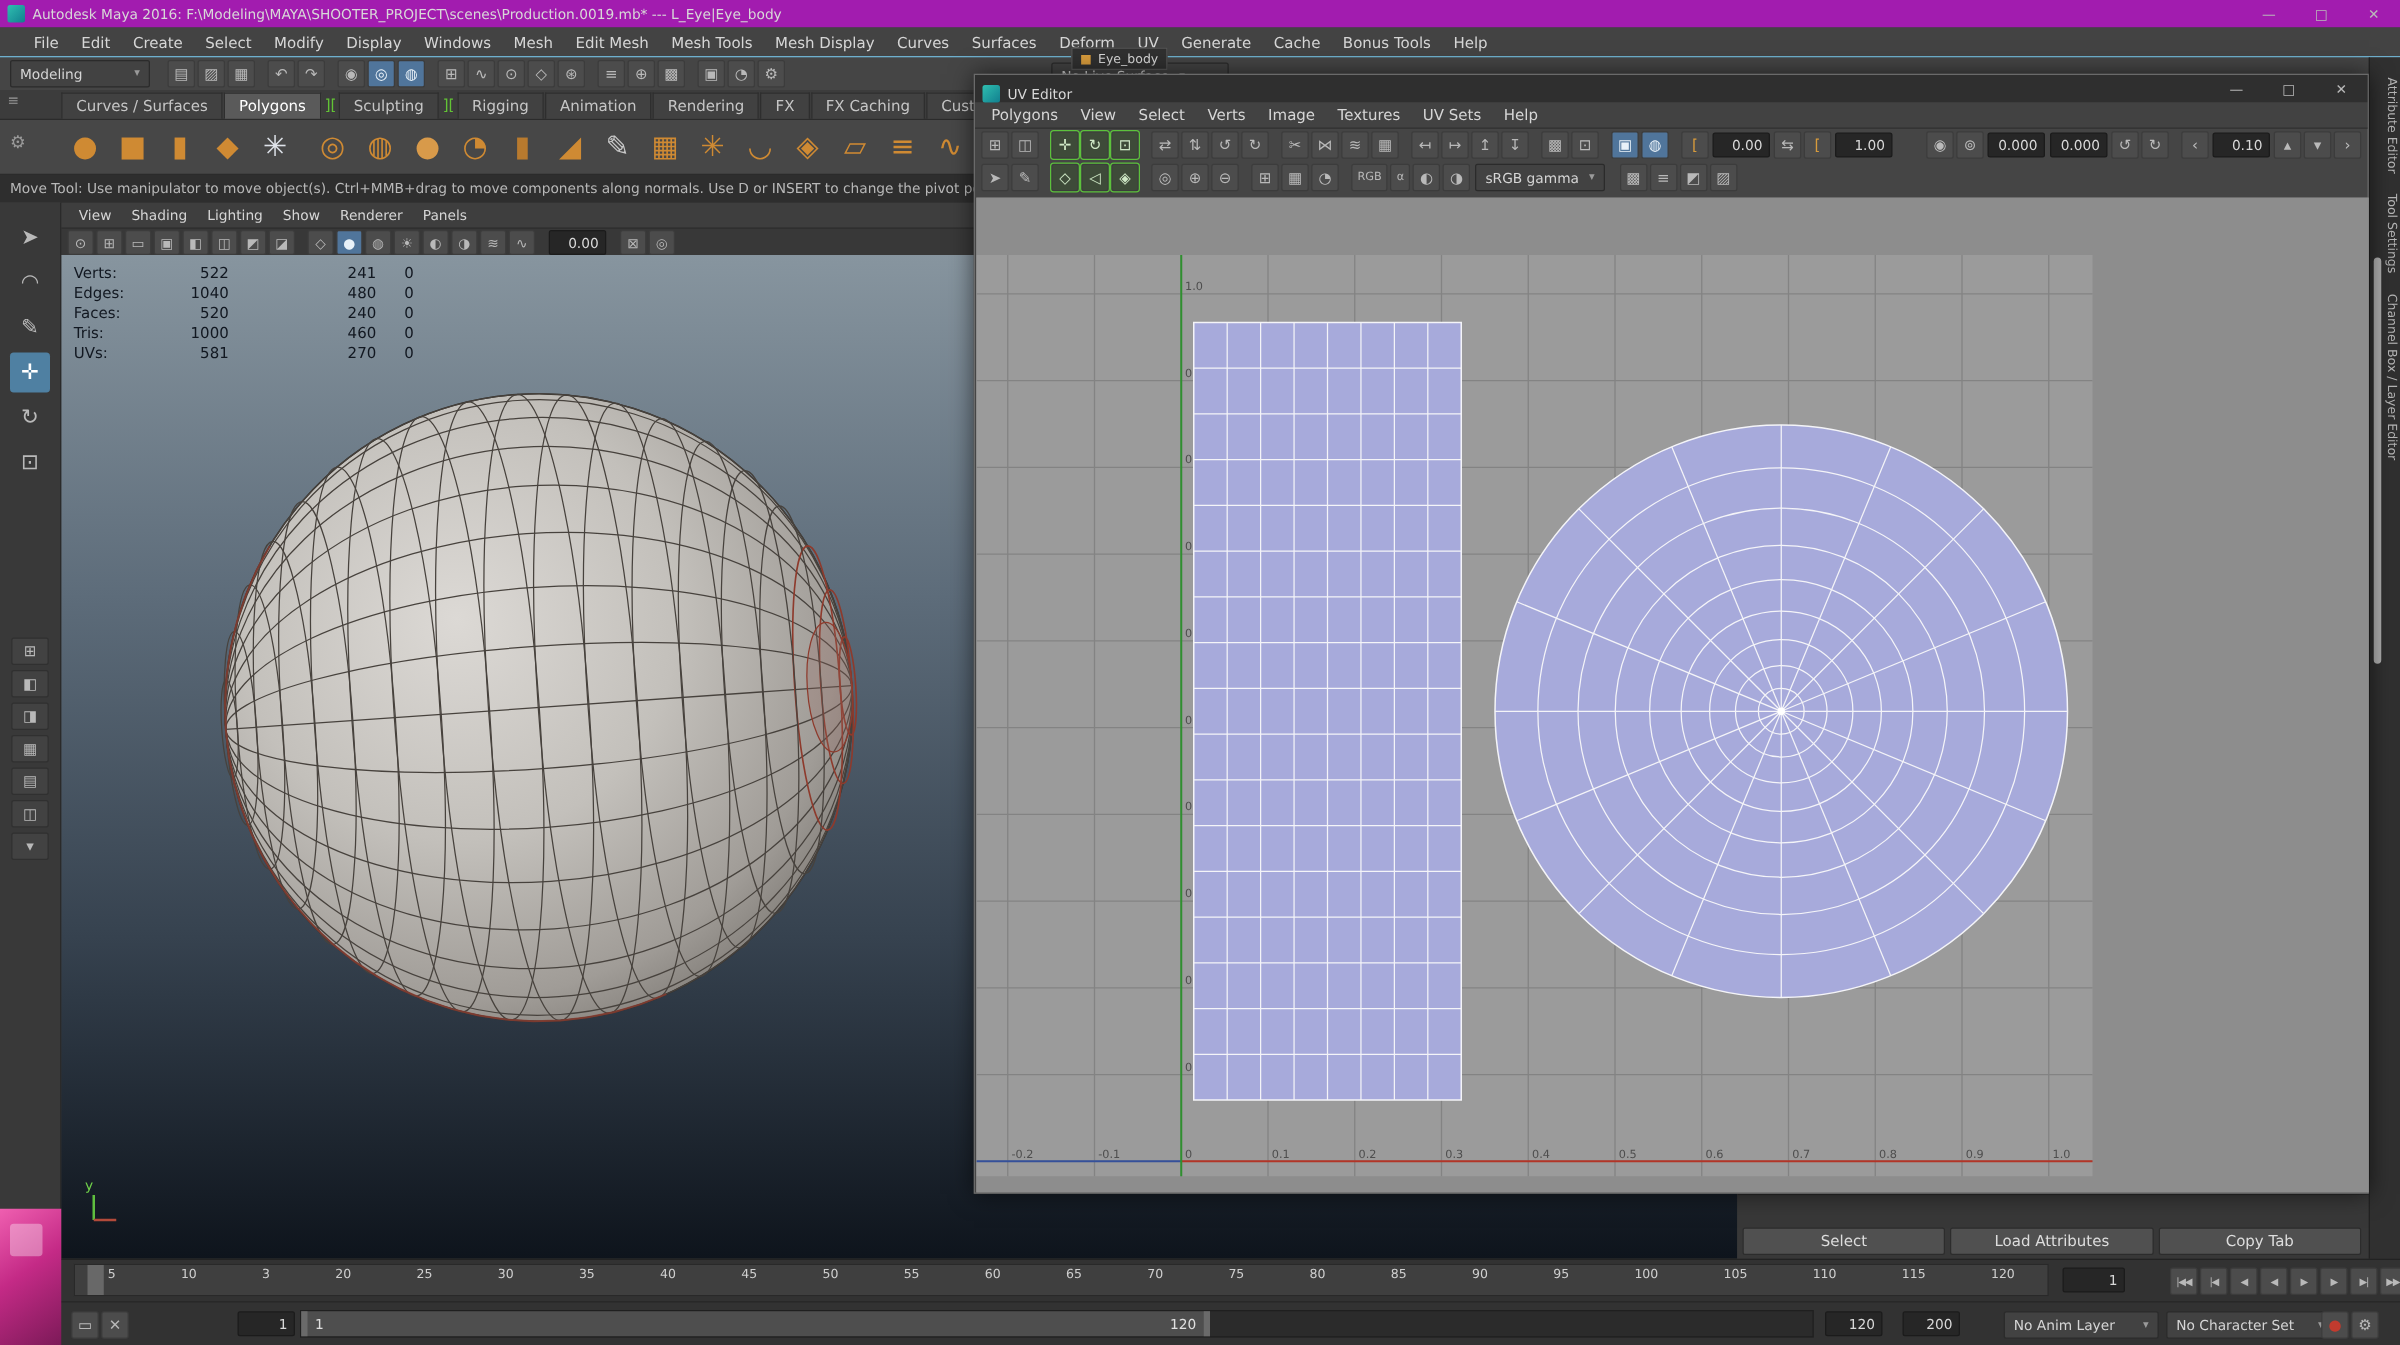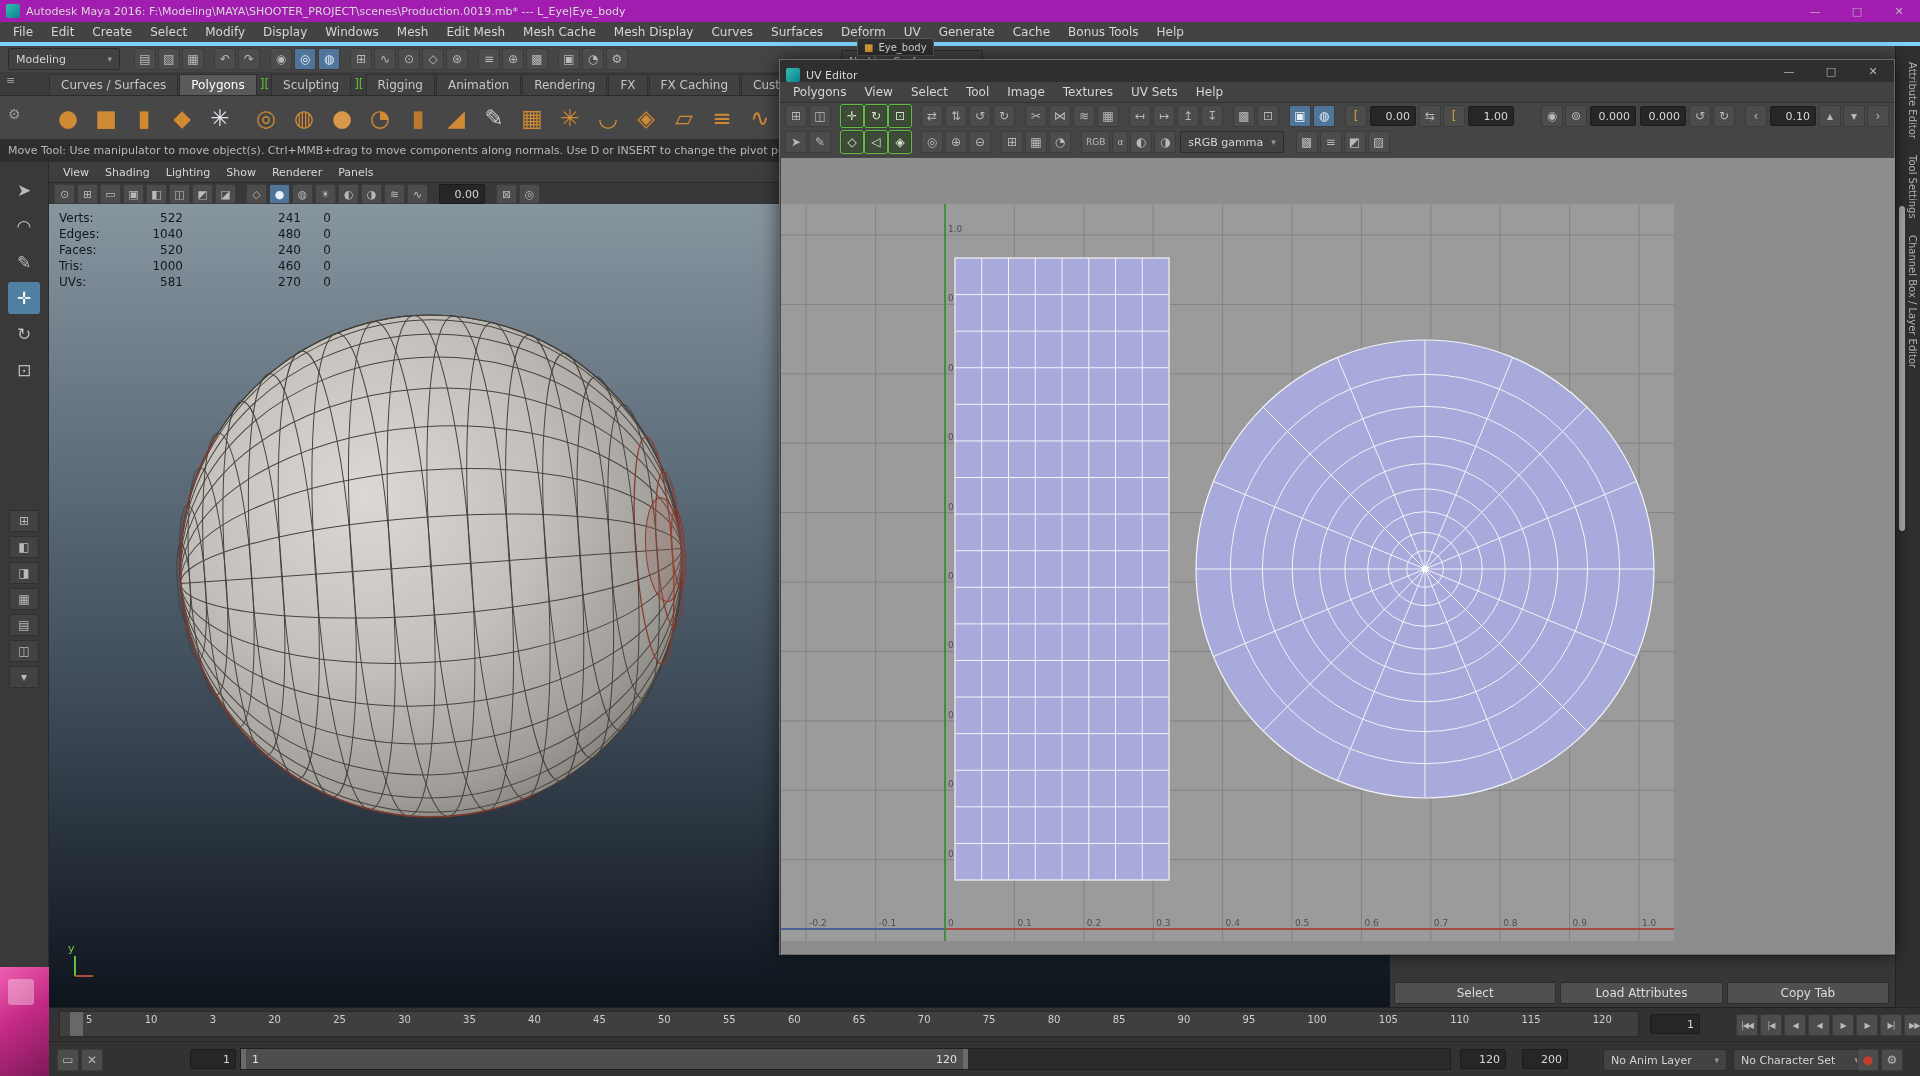--- a/index.html
+++ b/index.html
@@ -6,22 +6,22 @@
   #root{position:relative;width:1920px;height:1076px;overflow:hidden;background:#3a3a3a;
         font-family:"DejaVu Sans",sans-serif;font-size:12px;color:#cccccc;user-select:none;}
   .abs{position:absolute;}
   
   .titlebar{left:0;top:0;width:1920px;height:22px;background:#a21caf;display:flex;align-items:center;}
   .title-text{margin-left:6px;font-size:11px;color:#d8d8d8;white-space:nowrap;}
   .app-ico{width:14px;height:14px;margin-left:6px;border-radius:2px;
            background:linear-gradient(135deg,#2fbfb0,#117f8f);flex:none;}
   .wctrls{margin-left:auto;display:flex;}
   .wctrls .icon-btn{width:40px;height:20px;background:transparent;border:none;border-radius:0;font-size:11px;}
-  .menubar{left:0;top:22px;width:1920px;height:24px;background:#434343;border-bottom:4px solid #7dd3fc;
-           display:flex;align-items:center;padding-left:4px;box-sizing:border-box;}
+  .menubar{left:0;top:22px;width:1920px;height:24px;background:#434343;border-bottom:1px solid #7dd3fc;
+           display:flex;align-items:center;padding-left:18px;box-sizing:border-box;}
   .menu-item{padding:3px 9px;color:#d6d6d6;font-size:12px;white-space:nowrap;}
   
   .statusline{left:0;top:46px;width:1920px;height:26px;background:#454545;border-bottom:1px solid #2e2e2e;
               display:flex;align-items:center;}
   .iconrow{display:flex;align-items:center;}
   .icon-btn{width:20px;height:20px;margin:1px;display:flex;align-items:center;justify-content:center;
             font-size:12px;color:#b9b9b9;background:#4c4c4c;border:1px solid #3c3c3c;border-radius:2px;flex:none;}
   .icon-btn.sep{margin-left:9px;}
   .icon-btn.blue{background:#50759b;color:#e8f1f8;}
   .icon-btn.green{background:#3e4b39;outline:1px solid #5cc23c;color:#cfe8c6;}
@@ -122,21 +122,21 @@
   <div class="abs menubar">
       <span class="menu-item">File</span>
       <span class="menu-item">Edit</span>
       <span class="menu-item">Create</span>
       <span class="menu-item">Select</span>
       <span class="menu-item">Modify</span>
       <span class="menu-item">Display</span>
       <span class="menu-item">Windows</span>
       <span class="menu-item">Mesh</span>
       <span class="menu-item">Edit Mesh</span>
-      <span class="menu-item">Mesh Cache</span>
+      <span class="menu-item">Mesh Tools</span>
       <span class="menu-item">Mesh Display</span>
       <span class="menu-item">Curves</span>
       <span class="menu-item">Surfaces</span>
       <span class="menu-item">Deform</span>
       <span class="menu-item">UV</span>
       <span class="menu-item">Generate</span>
       <span class="menu-item">Cache</span>
       <span class="menu-item">Bonus Tools</span>
       <span class="menu-item">Help</span>
     </div>
@@ -459,21 +459,21 @@
       <span class="wctrls iconrow">
           <span class="icon-btn">—</span>
           <span class="icon-btn">□</span>
           <span class="icon-btn">✕</span>
         </span>
     </div>
     <div class="uv-menus">
         <span class="menu-item">Polygons</span>
         <span class="menu-item">View</span>
         <span class="menu-item">Select</span>
-        <span class="menu-item">Tool</span>
+        <span class="menu-item">Verts</span>
         <span class="menu-item">Image</span>
         <span class="menu-item">Textures</span>
         <span class="menu-item">UV Sets</span>
         <span class="menu-item">Help</span>
       </div>
     <div class="uv-tb">
         <span class="icon-btn">⊞</span>
         <span class="icon-btn">◫</span>
         <span class="icon-btn green sep">✛</span>
         <span class="icon-btn green">↻</span>

